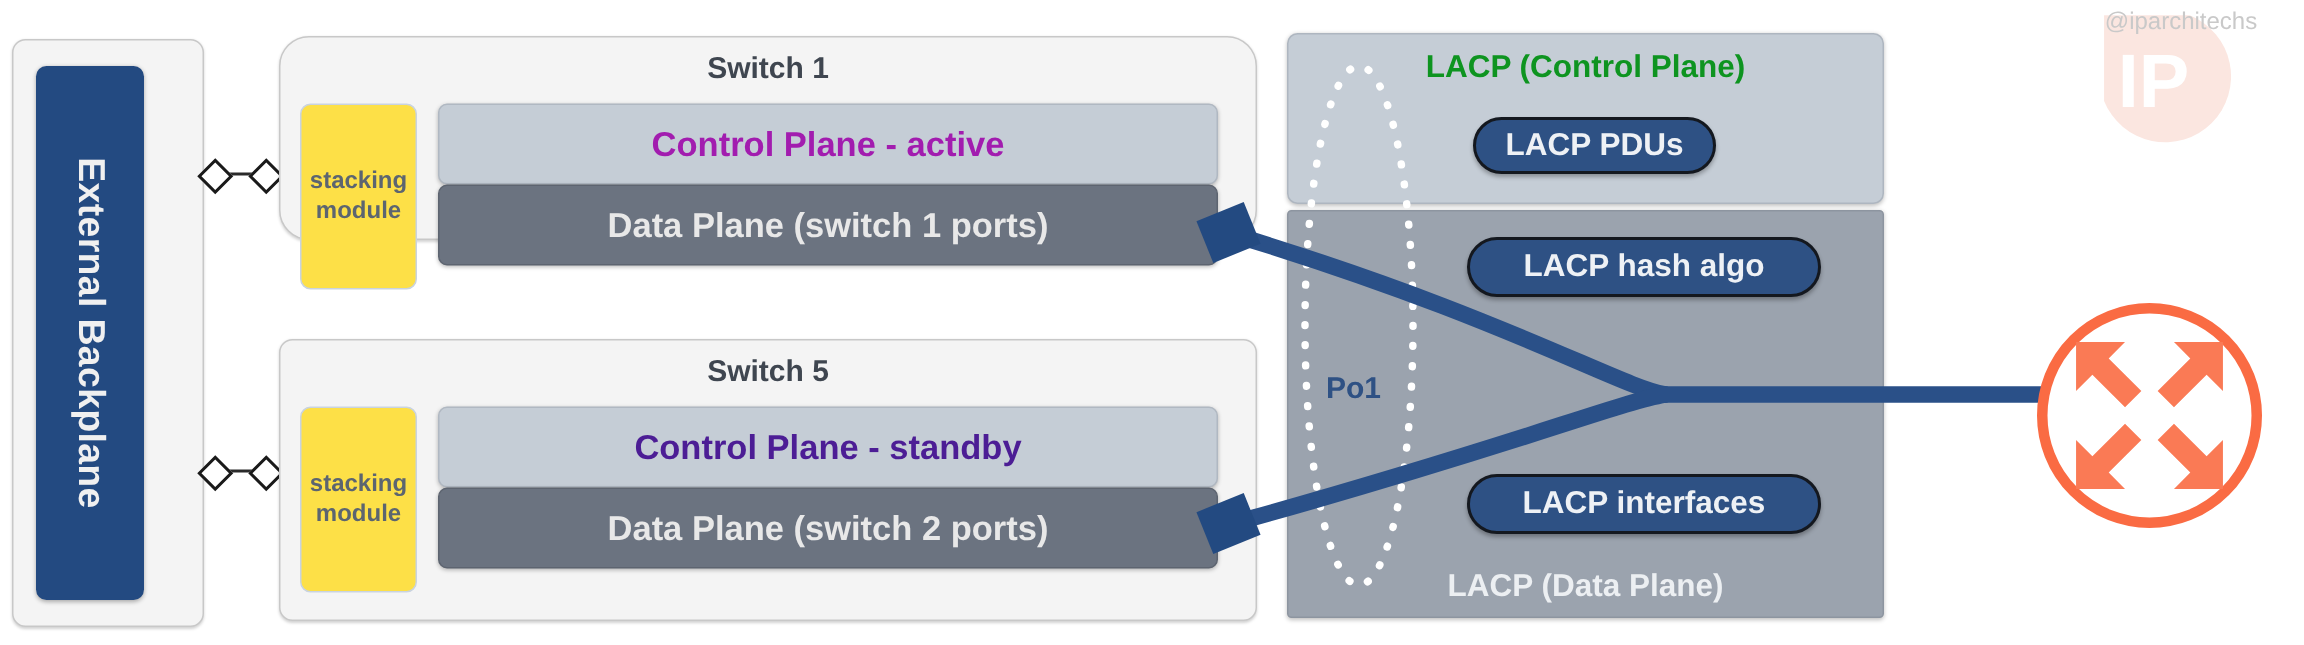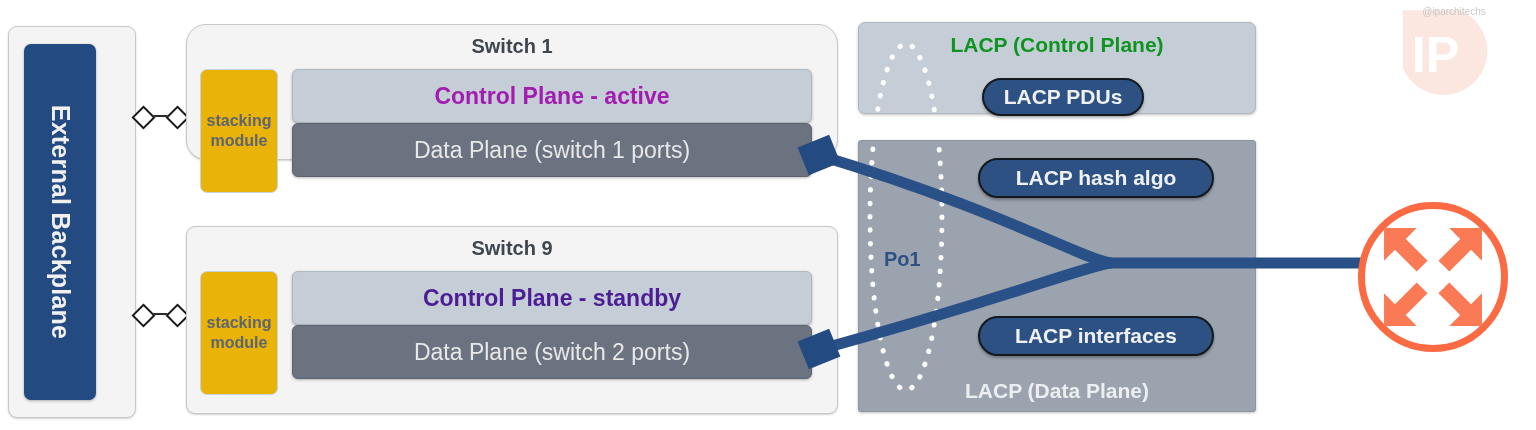--- a/index.html
+++ b/index.html
@@ -59,21 +59,21 @@
     left: 0; right: 0; top: 10px;
     text-align: center;
     font-size: 20px;
     font-weight: bold;
     color: #3f4650;
   }
 
   .stacking-module {
     position: absolute;
     left: 13px; top: 44px; width: 76px; height: 122px;
-    background: #eab308;
+    background: #fde047;
     border: 1px solid #c9d3df;
     border-radius: 7px;
     display: flex;
     align-items: center;
     justify-content: center;
     text-align: center;
     font-size: 16px;
     font-weight: bold;
     color: #5c6570;
     line-height: 1.25;
@@ -94,21 +94,21 @@
     border: 1px solid #b0b8c2;
     font-size: 23px;
     font-weight: bold;
   }
   .data-plane {
     top: 98px; height: 52px;
     background: #6b7380;
     border: 1px solid #5d6470;
     color: #e8e8e8;
     font-size: 23px;
-    font-weight: normal;
+    font-weight: bold;
   }
   .cp-active { color: #a21caf; }
   .cp-standby { color: #4c1d95; }
 
   
   .connector { position: absolute; }
   .conn-line {
     position: absolute;
     top: 9px; left: 11px; width: 30px; height: 2px;
     background: #2a2a2a;
@@ -119,21 +119,21 @@
     top: 3px;
     background: #ffffff;
     border: 2px solid #1a1a1a;
     transform: rotate(45deg);
   }
   .diamond.left { left: 2px; }
   .diamond.right { left: 36px; }
 
   
   #lacp-control-plane {
-    left: 858px; top: 22px; width: 398px; height: 92px;
+    left: 858px; top: 22px; width: 398px; height: 114px;
     background: #c5cdd6;
     border: 1px solid #aeb6c0;
     border-radius: 7px;
     box-shadow: 0 1px 3px rgba(0,0,0,0.25);
   }
   #lacp-data-plane {
     left: 858px; top: 140px; width: 398px; height: 272px;
     background: #9ba3ae;
     border: 1px solid #8d95a0;
     border-radius: 3px;
@@ -197,21 +197,21 @@
     border-radius: 50%;
     background: #ffffff;
   }
 
   
   #watermark { left: 1392px; top: 6px; width: 130px; height: 112px; }
   #watermark-handle {
     position: absolute;
     left: 0; right: 6px; top: 0;
     text-align: center;
-    font-size: 10px;
+    font-size: 16px;
     color: #c9c9c9;
   }
 
   svg { display: block; }
 </style>
 </head>
 <body>
 
 <div id="canvas">
 
@@ -236,21 +236,21 @@
     <div class="stacking-module">stacking module</div>
     <div class="plane-box control-plane">
       <span class="cp-active">Control Plane - active</span>
     </div>
     <div class="plane-box data-plane">
       <span>Data Plane (switch 1 ports)</span>
     </div>
   </div>
 
   <div class="abs outer-box switch-panel" id="switch2-panel">
-    <div class="switch-title">Switch 9</div>
+    <div class="switch-title">Switch 5</div>
     <div class="stacking-module">stacking module</div>
     <div class="plane-box control-plane">
       <span class="cp-standby">Control Plane - standby</span>
     </div>
     <div class="plane-box data-plane">
       <span>Data Plane (switch 2 ports)</span>
     </div>
   </div>
 
   <div class="abs" id="lacp-control-plane">

